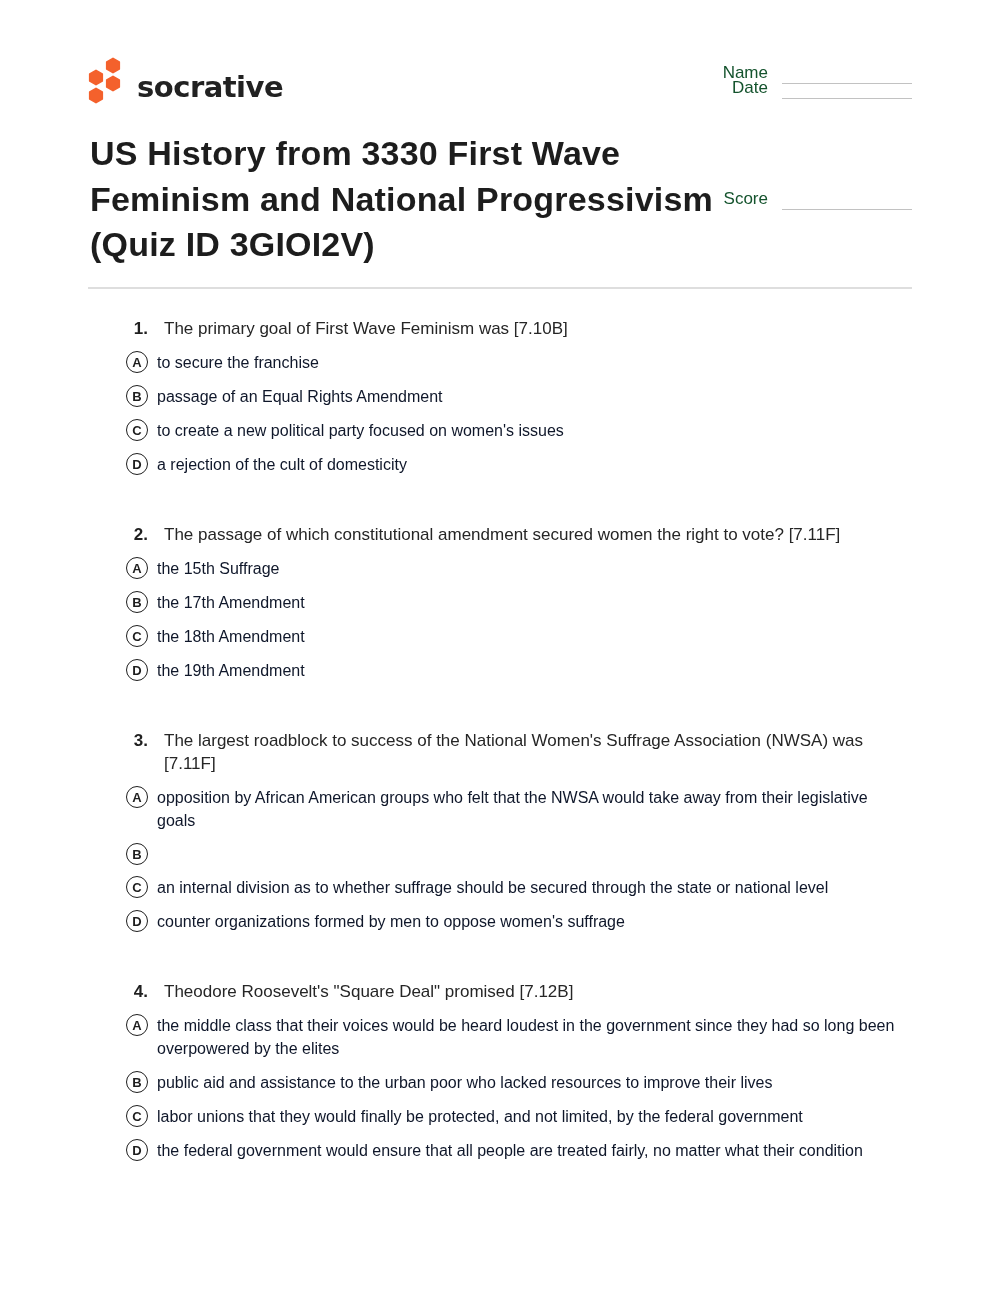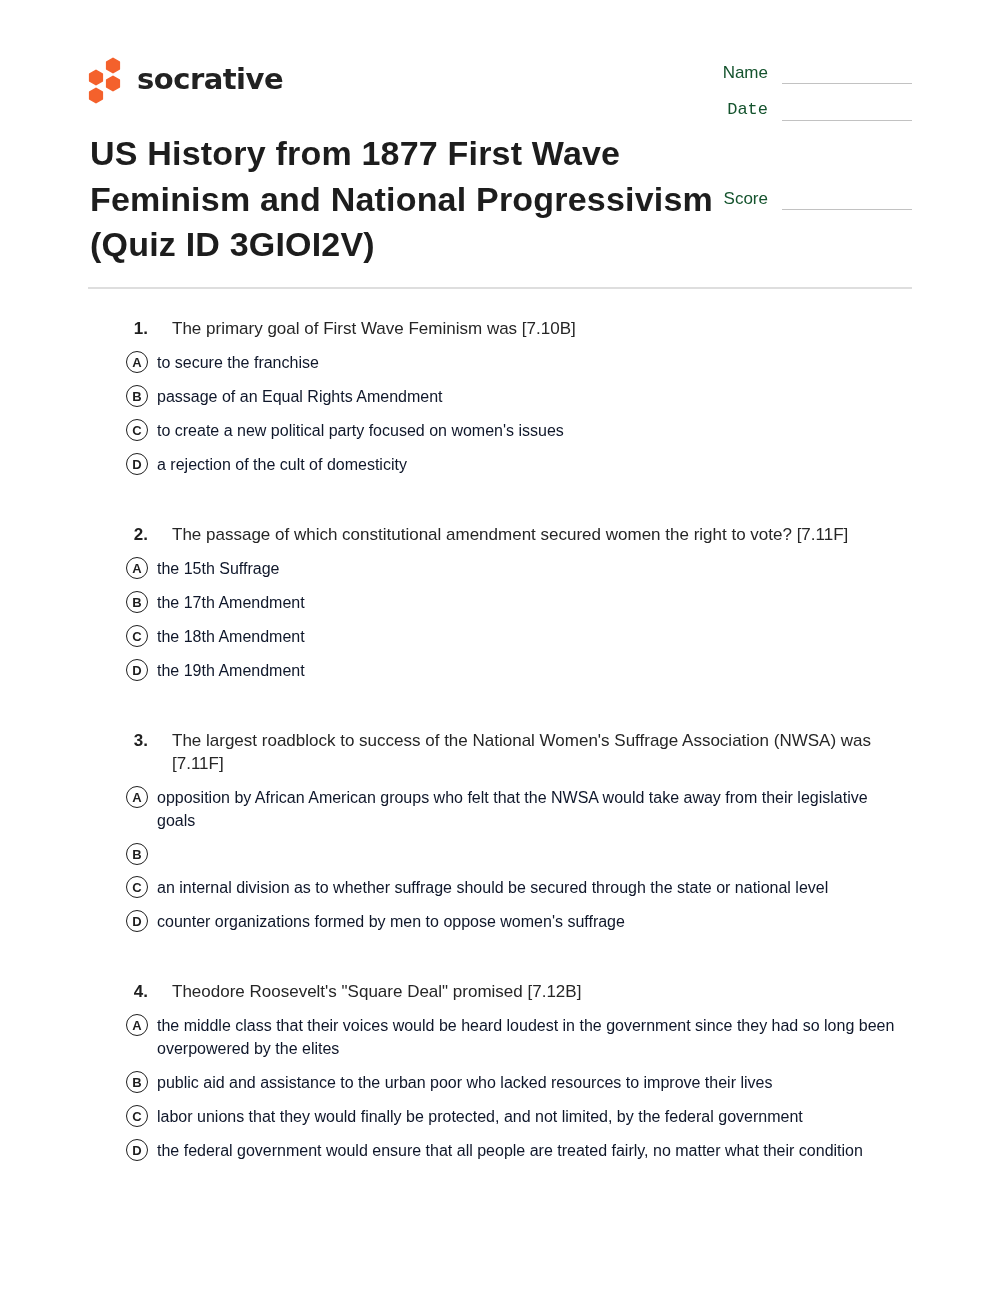--- a/index.html
+++ b/index.html
@@ -7,39 +7,39 @@
   body {
     width:1000px; height:1296px;
     font-family:"Liberation Sans", sans-serif;
     color:#262626;
     position:relative;
     overflow:hidden;
   }
   .page { position:absolute; inset:0; background:#fff; }
 
   
-  .logo { position:absolute; left:88px; top:56px; display:flex; align-items:flex-start; }
+  .logo { position:absolute; left:88px; top:56px; display:flex; align-items:flex-end; }
   .logo svg { display:block; }
   .logo-text {
     font-family:"DejaVu Sans", sans-serif;
     font-weight:700; font-size:29px; letter-spacing:-0.5px;
     color:#222222; margin-left:9px; margin-top:6px;
   }
 
   .field-row {
     position:absolute; right:88px;
     display:flex; align-items:flex-end;
   }
   .field-label { font-size:17px; line-height:23px; color:#14532d; }
   .field-line {
     width:130px; height:22px; margin-left:14px;
     border-bottom:1px solid #c2c2c2;
   }
   .row-name  { top:61px; }
-  .row-date  { top:98px;font-family:Liberation Mono, monospace; }
+  .row-date  { top:76px; }
   .row-score { top:187px; }
 
   .quiz-title {
     position:absolute; left:90px; top:131px; width:640px;
     font-family:"Liberation Sans", sans-serif;
     font-weight:700; font-size:34px; line-height:45.5px;
     color:#1d1d1d; letter-spacing:0.2px;
   }
 
   .divider {
@@ -48,21 +48,21 @@
   }
 
   
   .questions { position:absolute; left:126px; top:317px; width:786px; }
   .question + .question { margin-top:47px; }
 
   .q-row, .opt-row { display:flex; align-items:flex-start; }
   .marker { flex:0 0 22px; width:22px; display:flex; justify-content:flex-end; }
   .q-num { font-weight:700; font-size:17px; line-height:23px; color:#1f1f1f; }
   .q-text {
-    margin-left:24px; max-width:752px;
+    margin-left:16px; max-width:752px;
     font-size:17px; line-height:23px; color:#262626;
   }
   .opt-row { margin-top:11px; }
   .opt-row:first-of-type { margin-top:7px; }
   .opt-circle {
     width:22px; height:22px; border:1.5px solid #1e1e1e; border-radius:50%;
     display:flex; align-items:center; justify-content:center;
     font-weight:700; font-size:13px; color:#1e1e1e;
     background:#fff; cursor:pointer;
   }
@@ -94,21 +94,21 @@
   </div>
   <div class="field-row row-date">
     <span class="field-label">Date</span>
     <span class="field-line"></span>
   </div>
   <div class="field-row row-score">
     <span class="field-label">Score</span>
     <span class="field-line"></span>
   </div>
 
-  <h1 class="quiz-title">US History from 1877 First Wave Feminism and National Progressivism (Quiz ID 3GIOI2V)</h1>
+  <h1 class="quiz-title">US History from 3330 First Wave Feminism and National Progressivism (Quiz ID 3GIOI2V)</h1>
 
   <div class="divider"></div>
 
   <div class="questions">
 
     <div class="question">
       <div class="q-row">
         <div class="marker">
             <span class="q-num">1.</span>
           </div>

